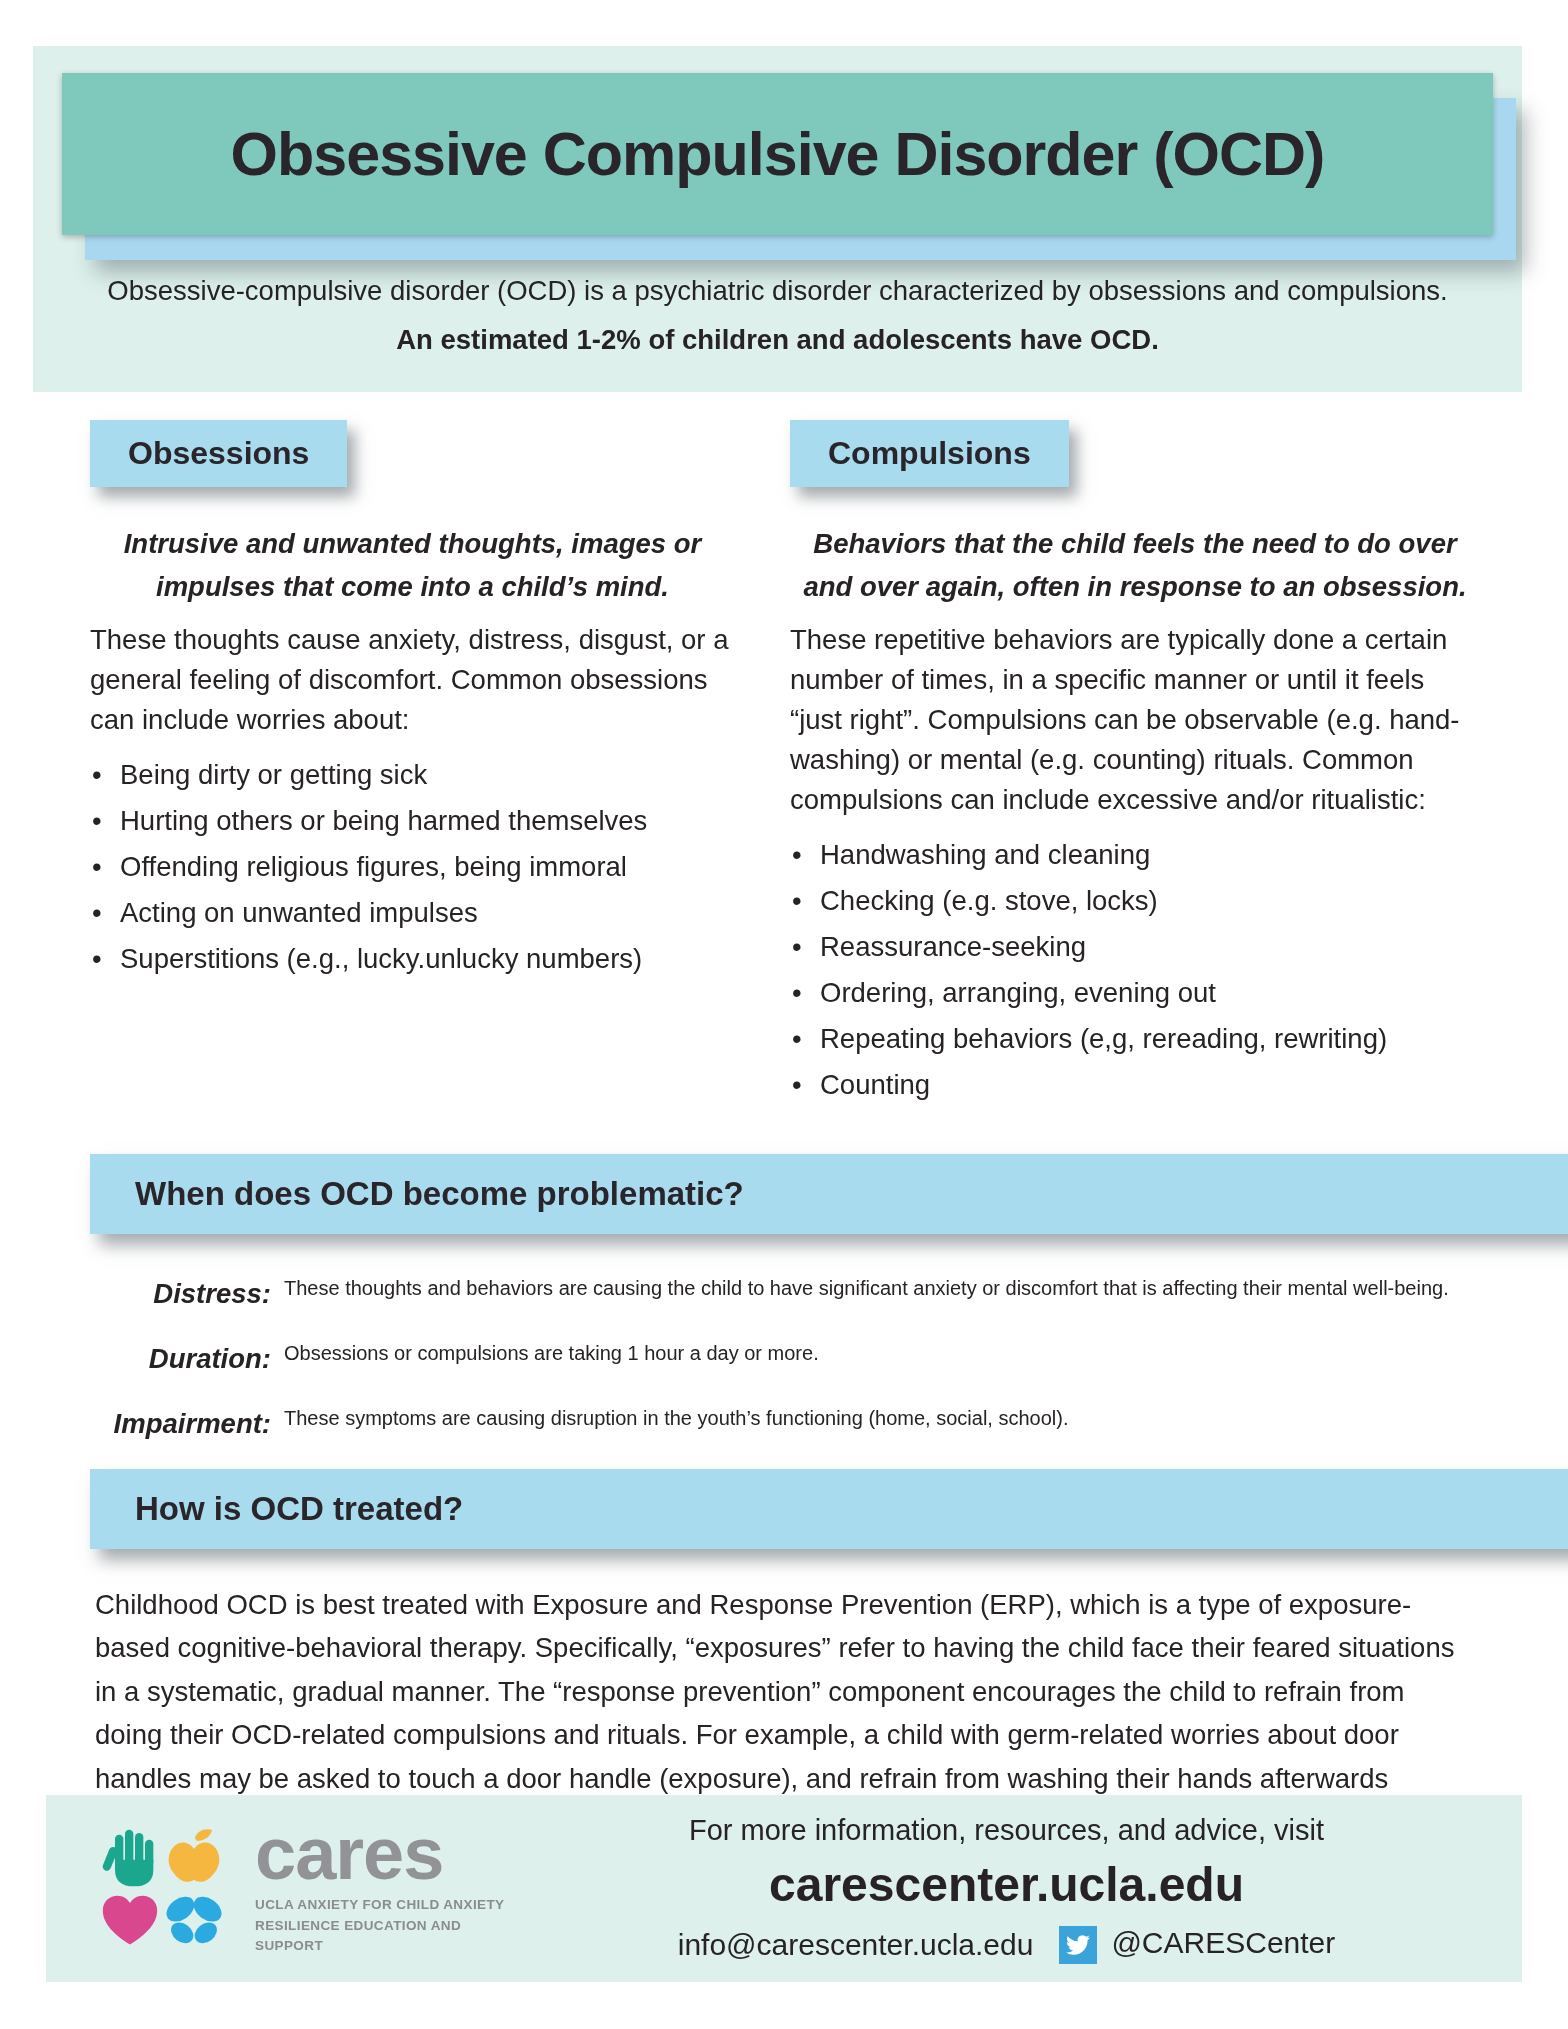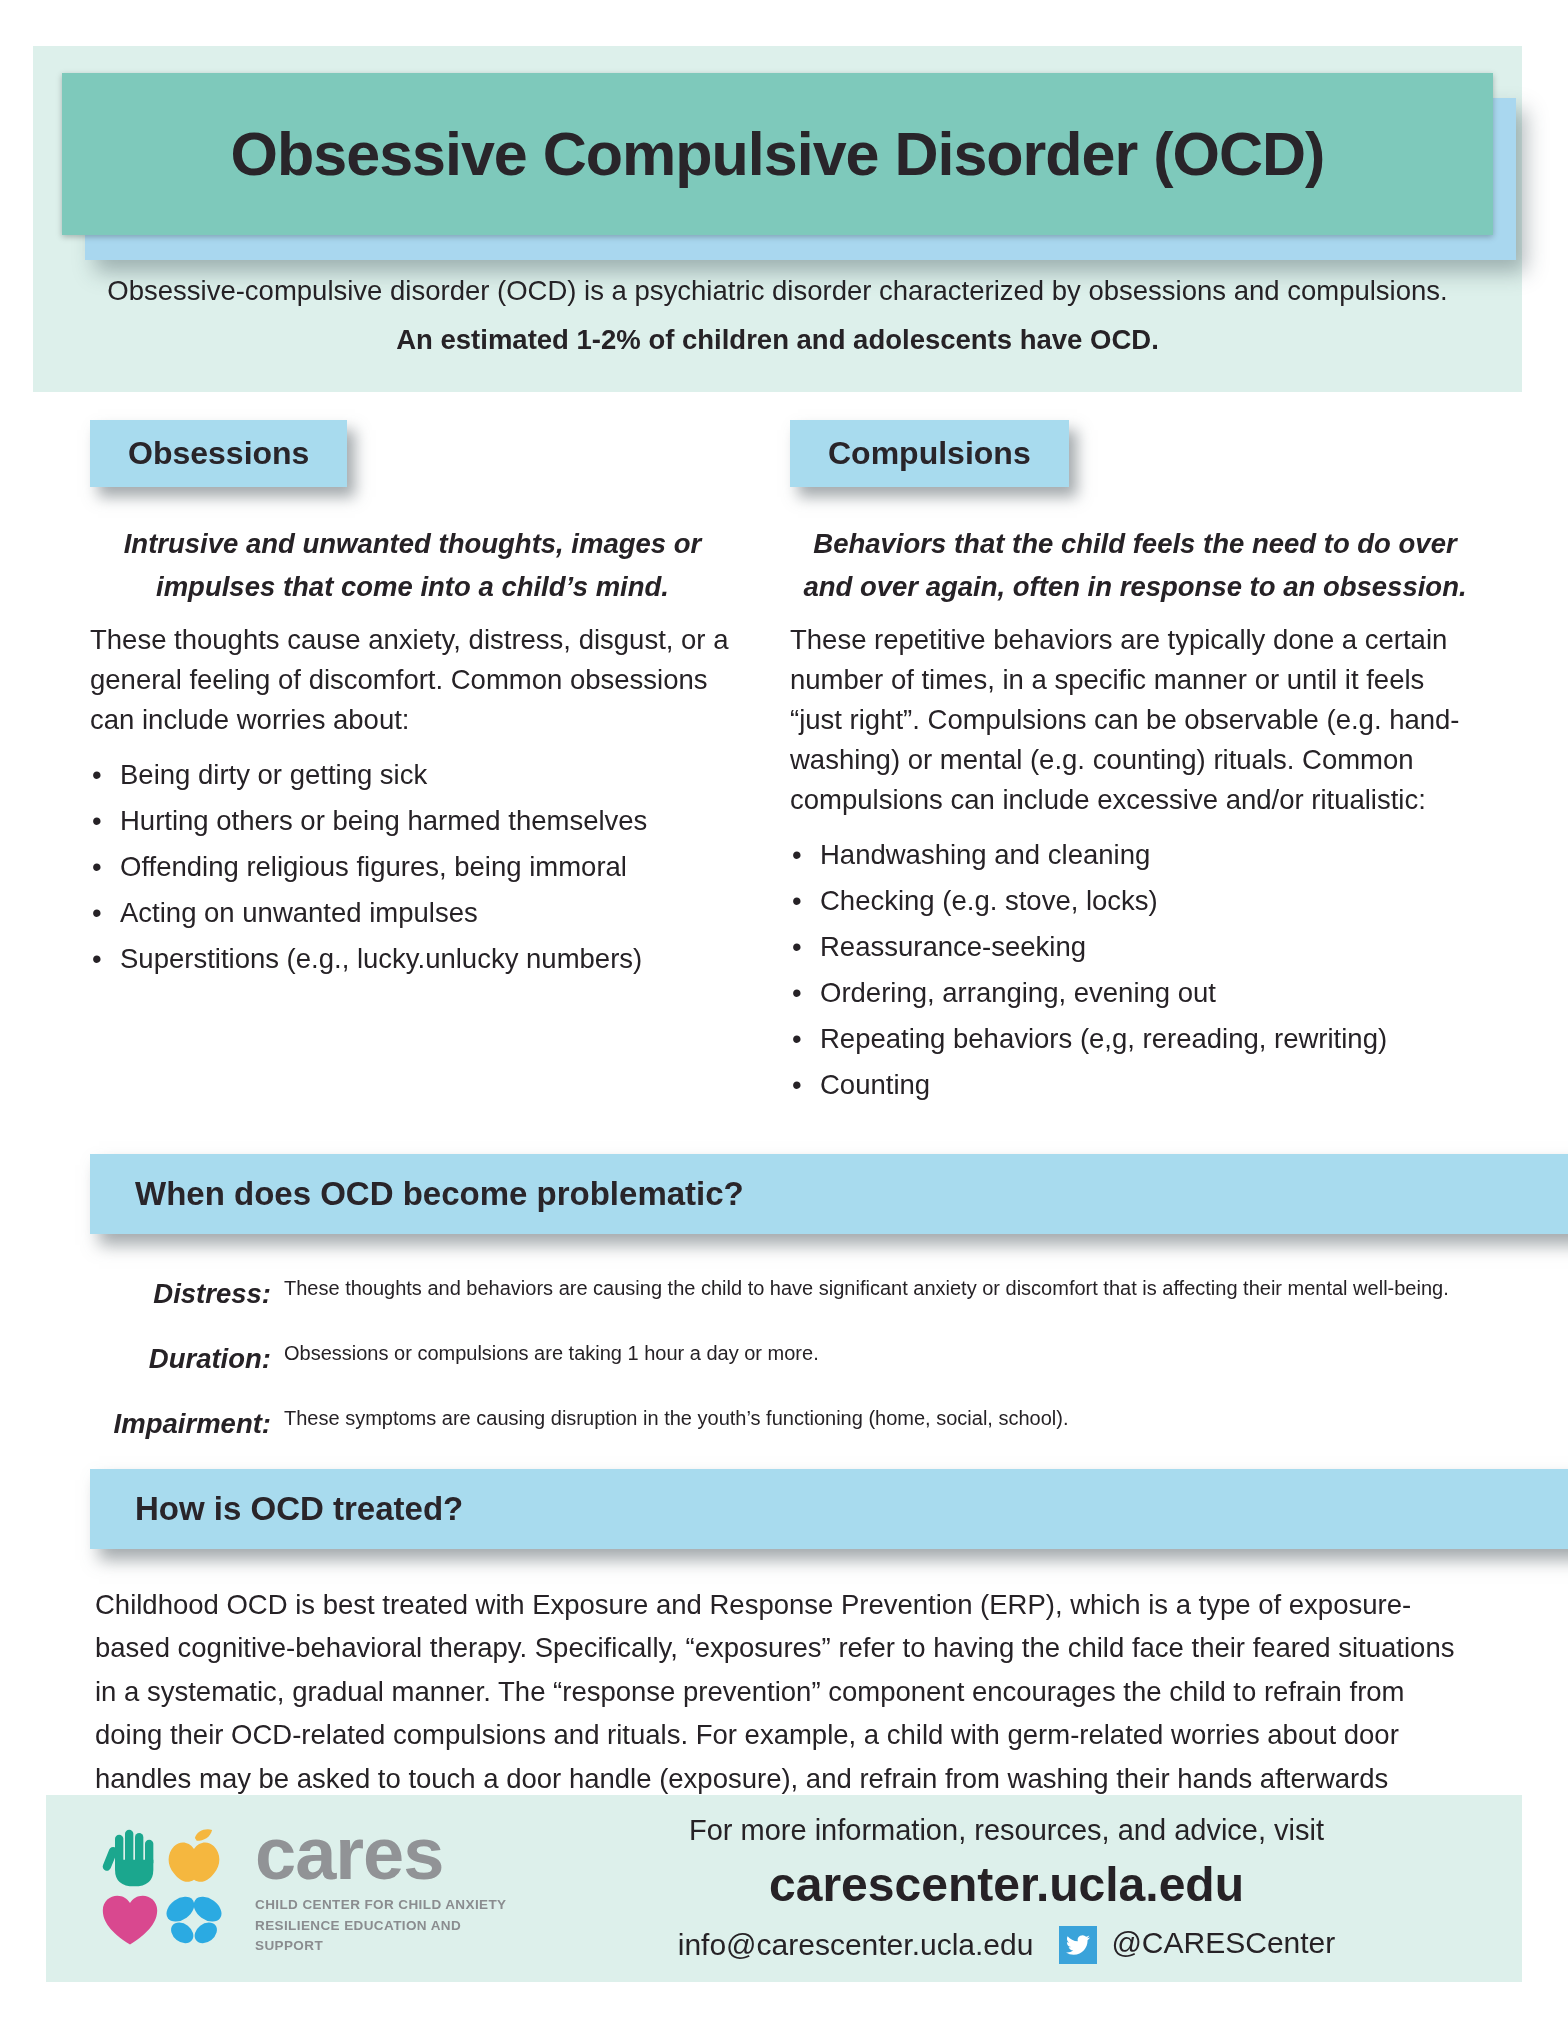--- a/index.html
+++ b/index.html
@@ -168,21 +168,21 @@
             <ellipse cx="17" cy="17" rx="17" ry="11.5" transform="rotate(-36 17 17)"></ellipse>
             <ellipse cx="47" cy="17" rx="17" ry="11.5" transform="rotate(36 47 17)"></ellipse>
             <ellipse cx="19" cy="43" rx="13.5" ry="10" transform="rotate(38 19 43)"></ellipse>
             <ellipse cx="45" cy="43" rx="13.5" ry="10" transform="rotate(-38 45 43)"></ellipse>
           </g>
         </svg>
       </div>
       <div class="logo-text">
         <div class="wordmark">cares</div>
         <div class="logo-sub">
-          <div>CHILD CENTER FOR CHILD ANXIETY</div>
+          <div>UCLA ANXIETY FOR CHILD ANXIETY</div>
           <div>RESILIENCE EDUCATION AND SUPPORT</div>
         </div>
       </div>
     </div>
     <div class="footer-right">
       <p class="f-info">For more information, resources, and advice, visit</p>
       <p class="f-site">carescenter.ucla.edu</p>
       <div class="f-row">
         <span class="f-email">info@carescenter.ucla.edu</span>
         <span class="tw-wrap">

